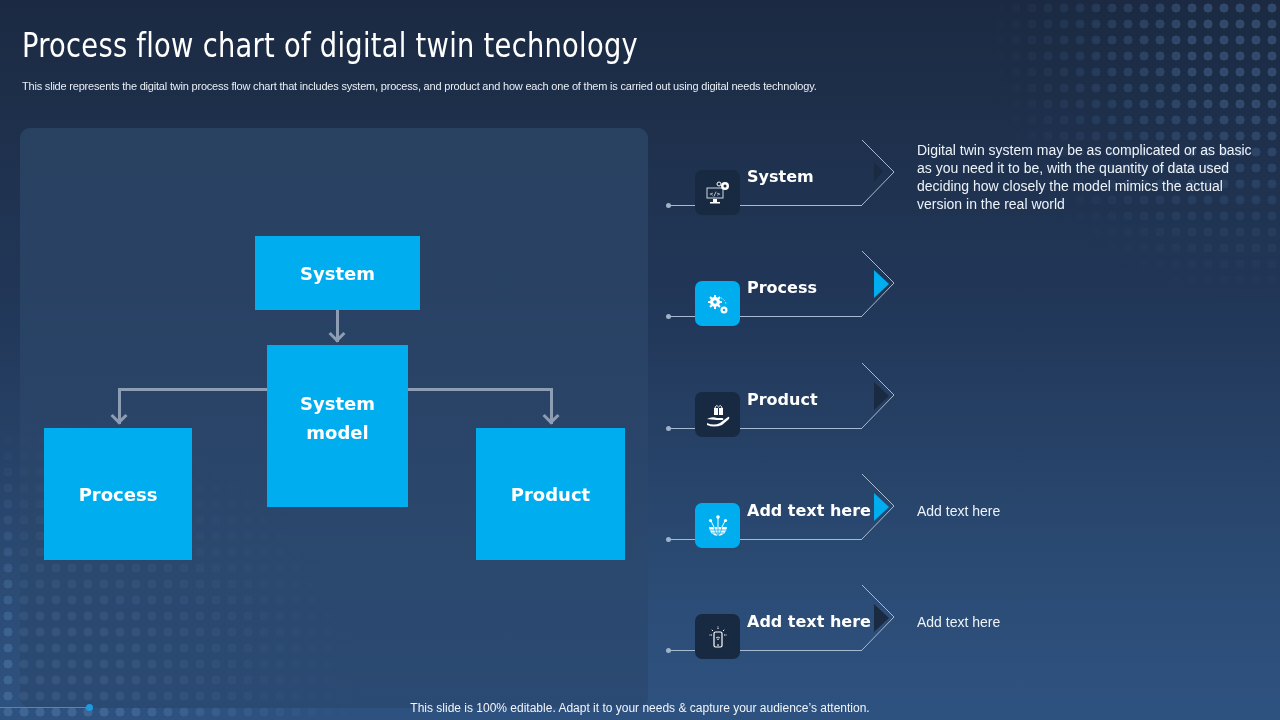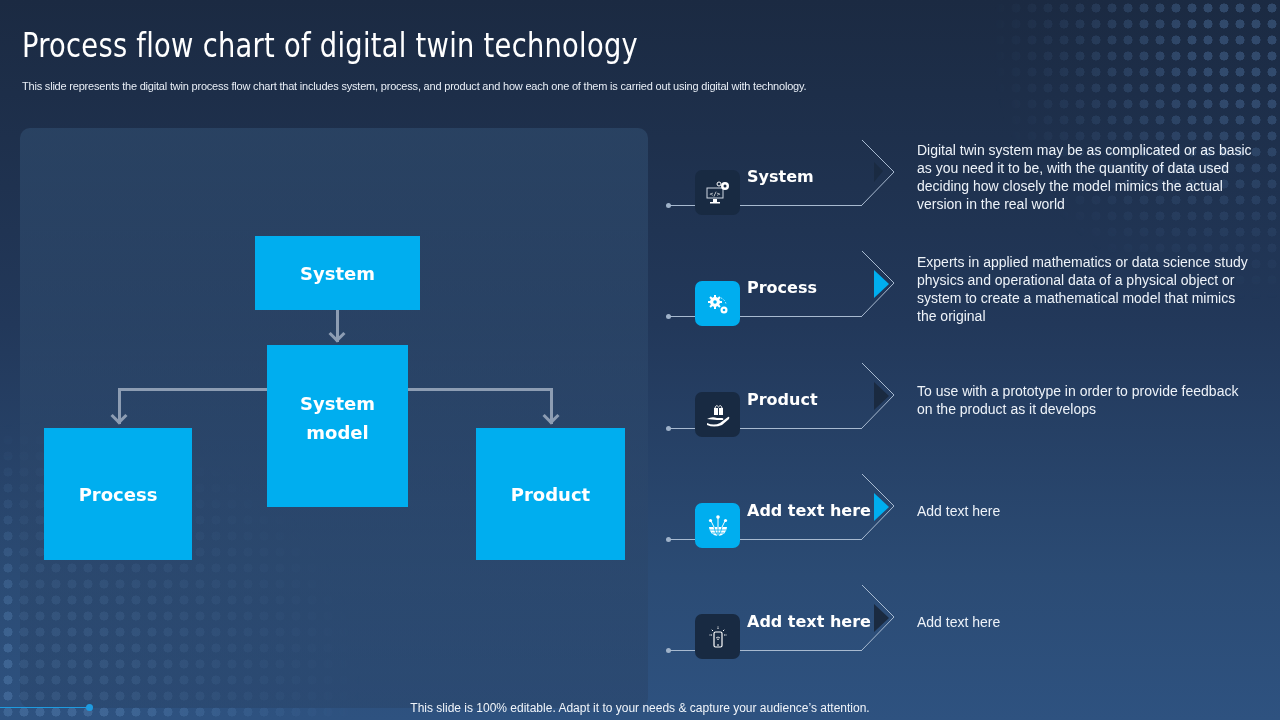--- a/index.html
+++ b/index.html
@@ -88,21 +88,21 @@
     position: absolute; left: 86px; top: 704px; width: 7px; height: 7px; border-radius: 50%; background: #1e9be0;
   }
 </style>
 </head>
 <body>
 
 <div class="dots tr"></div>
 <div class="dots bl"></div>
 
 <h1 class="title">Process flow chart of digital twin technology</h1>
-<p class="subtitle">This slide represents the digital twin process flow chart that includes system, process, and product and how each one of them is carried out using digital with technology.</p>
+<p class="subtitle">This slide represents the digital twin process flow chart that includes system, process, and product and how each one of them is carried out using digital needs technology.</p>
 
 <div class="panel"></div>
 
 <div class="box" style="left:255px; top:236px; width:165px; height:74px;">
   <span>System</span>
 </div>
 
 <div class="conn" style="left:336px; top:310px; width:3px; height:32px;"></div>
 <div class="arrow-head" style="left:331px; top:328px;"></div>
 
@@ -164,40 +164,38 @@
         <rect x="10" y="5" width="2" height="14" transform="rotate(45 11 12)"></rect>
         <rect x="10" y="5" width="2" height="14" transform="rotate(-45 11 12)"></rect>
         <circle cx="20" cy="20" r="3.5"></circle>
       </g>
       <circle cx="11" cy="12" r="1.8" fill="#00aeef"></circle>
       <circle cx="20" cy="20" r="1.3" fill="#00aeef"></circle>
       <path d="M17 8 A8 8 0 0 1 22 14" fill="none" stroke="#ffffff" stroke-width="0.8" stroke-dasharray="1.5 1.5"></path>
     </svg>
   </div>
   <div class="label" style="top:29px;">Process</div>
-  <div class="desc" style="top:4px;">Experts in applied mathematics or data science study physics and operational data of a physical object or system to create a mathematical model that mimics the original</div>
 </div>
 
 <div class="row" style="top:361px;">
   <div class="dot" style="top:65px;"></div>
   <div class="baseline" style="top:67px; width:192px;"></div>
   <svg class="chev" viewBox="0 0 40 80">
     <polygon points="14,21 29,35 14,49" fill="#1a2a40"></polygon>
     <polyline points="2,2 34,34 2,67" fill="none" stroke="#a8bad0" stroke-width="1"></polyline>
   </svg>
   <div class="icon-tile dark" style="top:31px;">
     <svg width="28" height="28" viewBox="0 0 28 28">
       <rect x="10" y="7" width="9" height="7" fill="#ffffff"></rect>
       <rect x="14" y="7" width="1" height="7" fill="#182a42"></rect>
       <path d="M11 7 Q12 3 14.5 6 Q17 3 18 7" fill="none" stroke="#ffffff" stroke-width="1"></path>
       <path d="M3 18 Q8 15 13 17 L18 17 Q20 17 19 19 L13 19 M3 22 Q10 25 16 22 L24 16 Q26 15 25 18 L18 24 Q10 27 3 24 Z" fill="#ffffff"></path>
     </svg>
   </div>
   <div class="label" style="top:29px;">Product</div>
-  <div class="desc" style="top:21px;">To use with a prototype in order to provide feedback on the product as it develops</div>
 </div>
 
 <div class="row" style="top:472px;">
   <div class="dot" style="top:65px;"></div>
   <div class="baseline" style="top:67px; width:192px;"></div>
   <svg class="chev" viewBox="0 0 40 80">
     <polygon points="14,21 29,35 14,49" fill="#00aeef"></polygon>
     <polyline points="2,2 34,34 2,67" fill="none" stroke="#a8bad0" stroke-width="1"></polyline>
   </svg>
   <div class="icon-tile blue" style="top:31px;">

